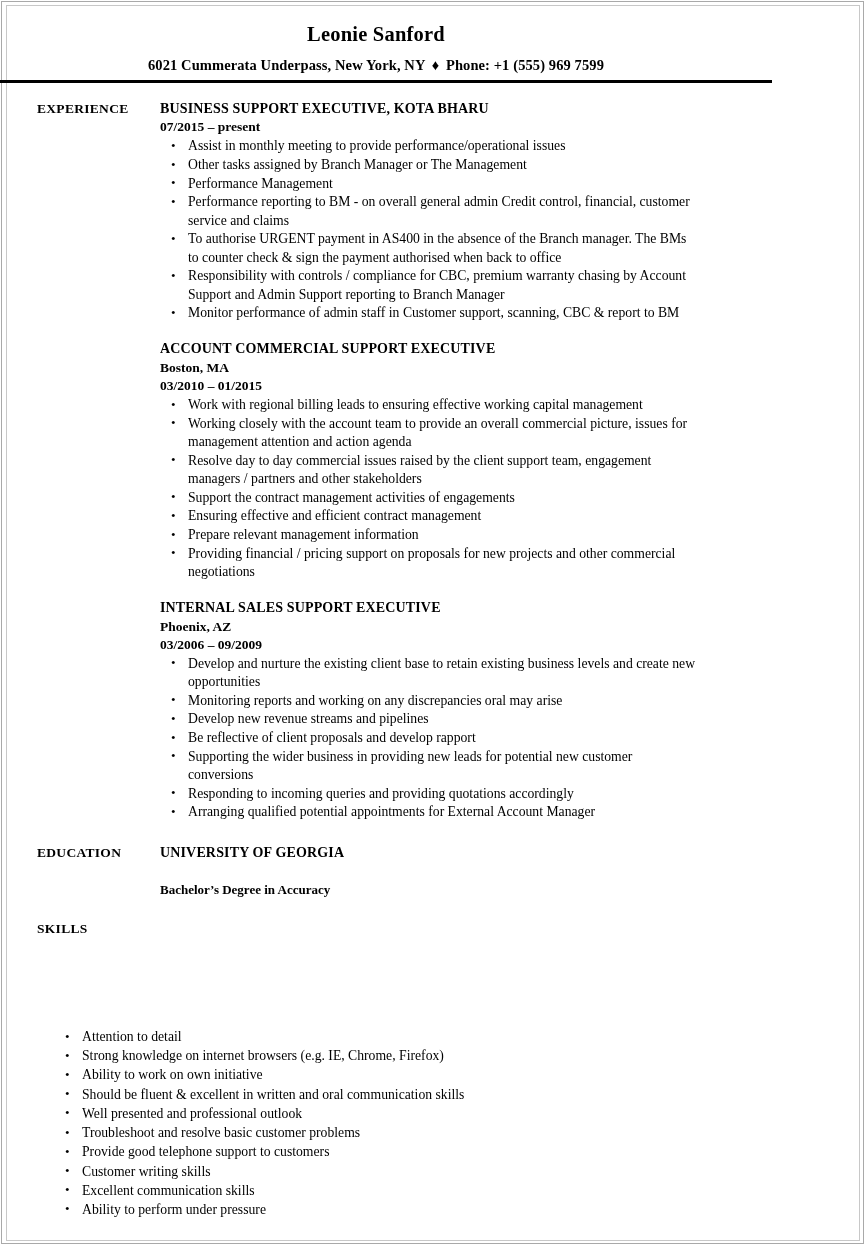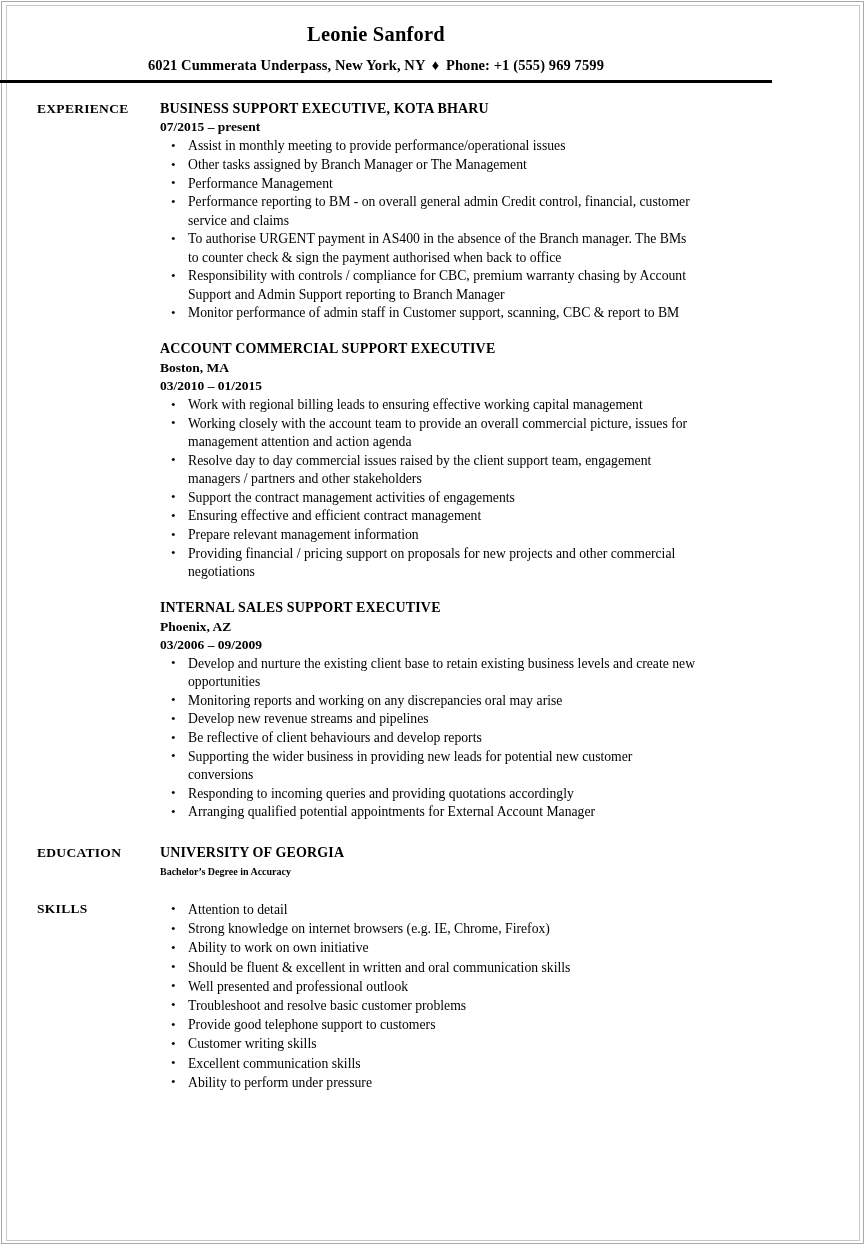--- a/index.html
+++ b/index.html
@@ -89,21 +89,21 @@
     text-align: left;
     padding-top: 1px;
   }
   .section-body {
     flex: 1 1 auto;
     padding-left: 17px;
   }
 
   .sec-experience { margin-top: 17px; }
   .sec-education  { margin-top: 22px; }
-  .sec-skills     { margin-top: 21px; }
+  .sec-skills     { margin-top: 21px; flex-direction: column; }
 
   
   .job { margin-bottom: 0; }
   .job + .job { margin-top: 18px; }
   .job-title {
     font-size: 14px;
     font-weight: bold;
     letter-spacing: 0.15px;
     line-height: 1.35;
   }
@@ -141,24 +141,24 @@
   }
 
   
   .edu-school {
     font-size: 14px;
     font-weight: bold;
     letter-spacing: 0.15px;
     line-height: 1.35;
   }
   .edu-degree {
-    font-size: 10px;
+    font-size: 13px;
     font-weight: bold;
     line-height: 1.38;
-    margin-top: 2px;
+    margin-top: 18px;
   }
   .sec-skills ul.bullets > li { margin-bottom: 1px; }
 </style>
 </head>
 <body>
 
 <div class="page">
 
   <div class="scan-border-outer"></div>
   <div class="scan-border-inner"></div>
@@ -209,21 +209,21 @@
         </div>
 
         <div class="job">
           <div class="job-title">INTERNAL SALES SUPPORT EXECUTIVE</div>
           <div class="job-location">Phoenix, AZ</div>
           <div class="job-dates">03/2006 – 09/2009</div>
           <ul class="bullets">
             <li>Develop and nurture the existing client base to retain existing business levels and create new opportunities</li>
             <li>Monitoring reports and working on any discrepancies oral may arise</li>
             <li>Develop new revenue streams and pipelines</li>
-            <li>Be reflective of client behaviours and develop reports</li>
+            <li>Be reflective of client proposals and develop rapport</li>
             <li>Supporting the wider business in providing new leads for potential new customer conversions</li>
             <li>Responding to incoming queries and providing quotations accordingly</li>
             <li>Arranging qualified potential appointments for External Account Manager</li>
           </ul>
         </div>
 
       </div>
     </div>
 
     <div class="section sec-education">

